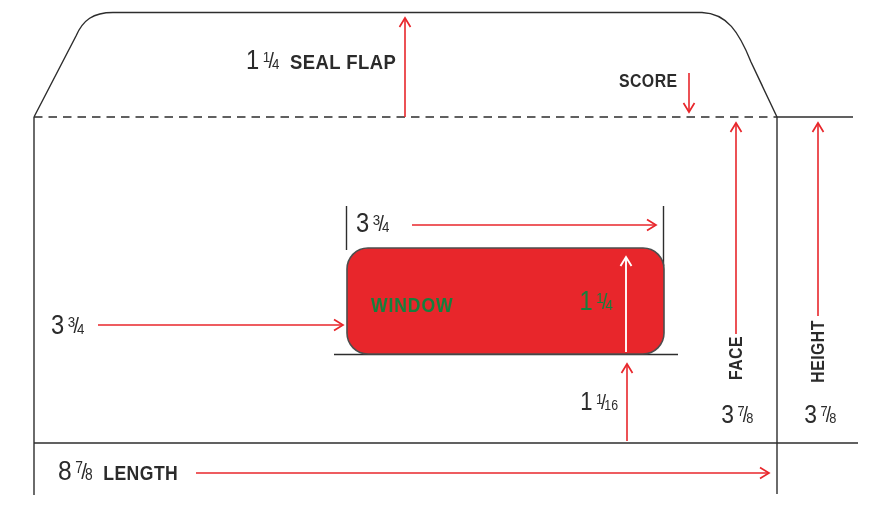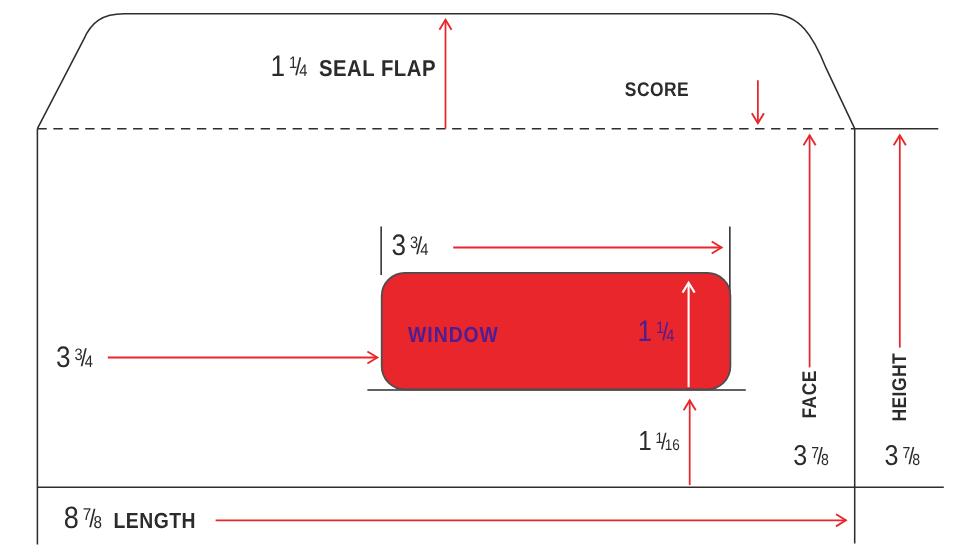--- a/index.html
+++ b/index.html
@@ -13,21 +13,21 @@
   }
   #lines{position:absolute;left:0;top:0;}
   .lbl{position:absolute;white-space:nowrap;line-height:1;}
   .cond{display:inline-flex;align-items:baseline;transform:scaleX(.88);transform-origin:0 50%;}
   .cond.right{transform-origin:100% 50%;}
   .cond.center{transform-origin:50% 50%;}
   .caps{font-weight:700;letter-spacing:.5px;font-size:21px;}
   .caps.sm{font-size:18px;}
   .dim{font-size:27px;font-weight:400;display:inline-flex;align-items:baseline;}
   .dim.lg{font-size:28px;}
-  .white{color:#4c1d95;}
+  .white{color:#15803d;}
   
   .fw{}
   .fn{font-size:.56em;position:relative;top:-.46em;margin-left:4px;}
   .fs{font-size:.82em;position:relative;top:-.06em;margin:0 -2px 0 -2px;}
   .fd{font-size:.56em;}
   .gap{display:inline-block;width:12px;}
   .vert{transform:rotate(-90deg);text-align:center;}
 </style>
 </head>
 <body>
@@ -75,21 +75,21 @@
           <span class="fw">1</span>
           <span class="fn">1</span>
           <span class="fs">/</span>
           <span class="fd">4</span>
         </span>
       <span class="gap"></span>
       <span class="caps">SEAL FLAP</span>
     </span>
   </div>
 
-  <div class="lbl" style="left:560px;top:72px;width:118px;text-align:left;">
+  <div class="lbl" style="left:560px;top:72px;width:118px;text-align:right;">
     <span class="cond right">
         <span class="caps sm">SCORE</span>
       </span>
   </div>
 
   <div class="lbl" style="left:356px;top:210px;">
     <span class="cond">
         <span class="dim">
           <span class="fw">3</span>
           <span class="fn">3</span>

